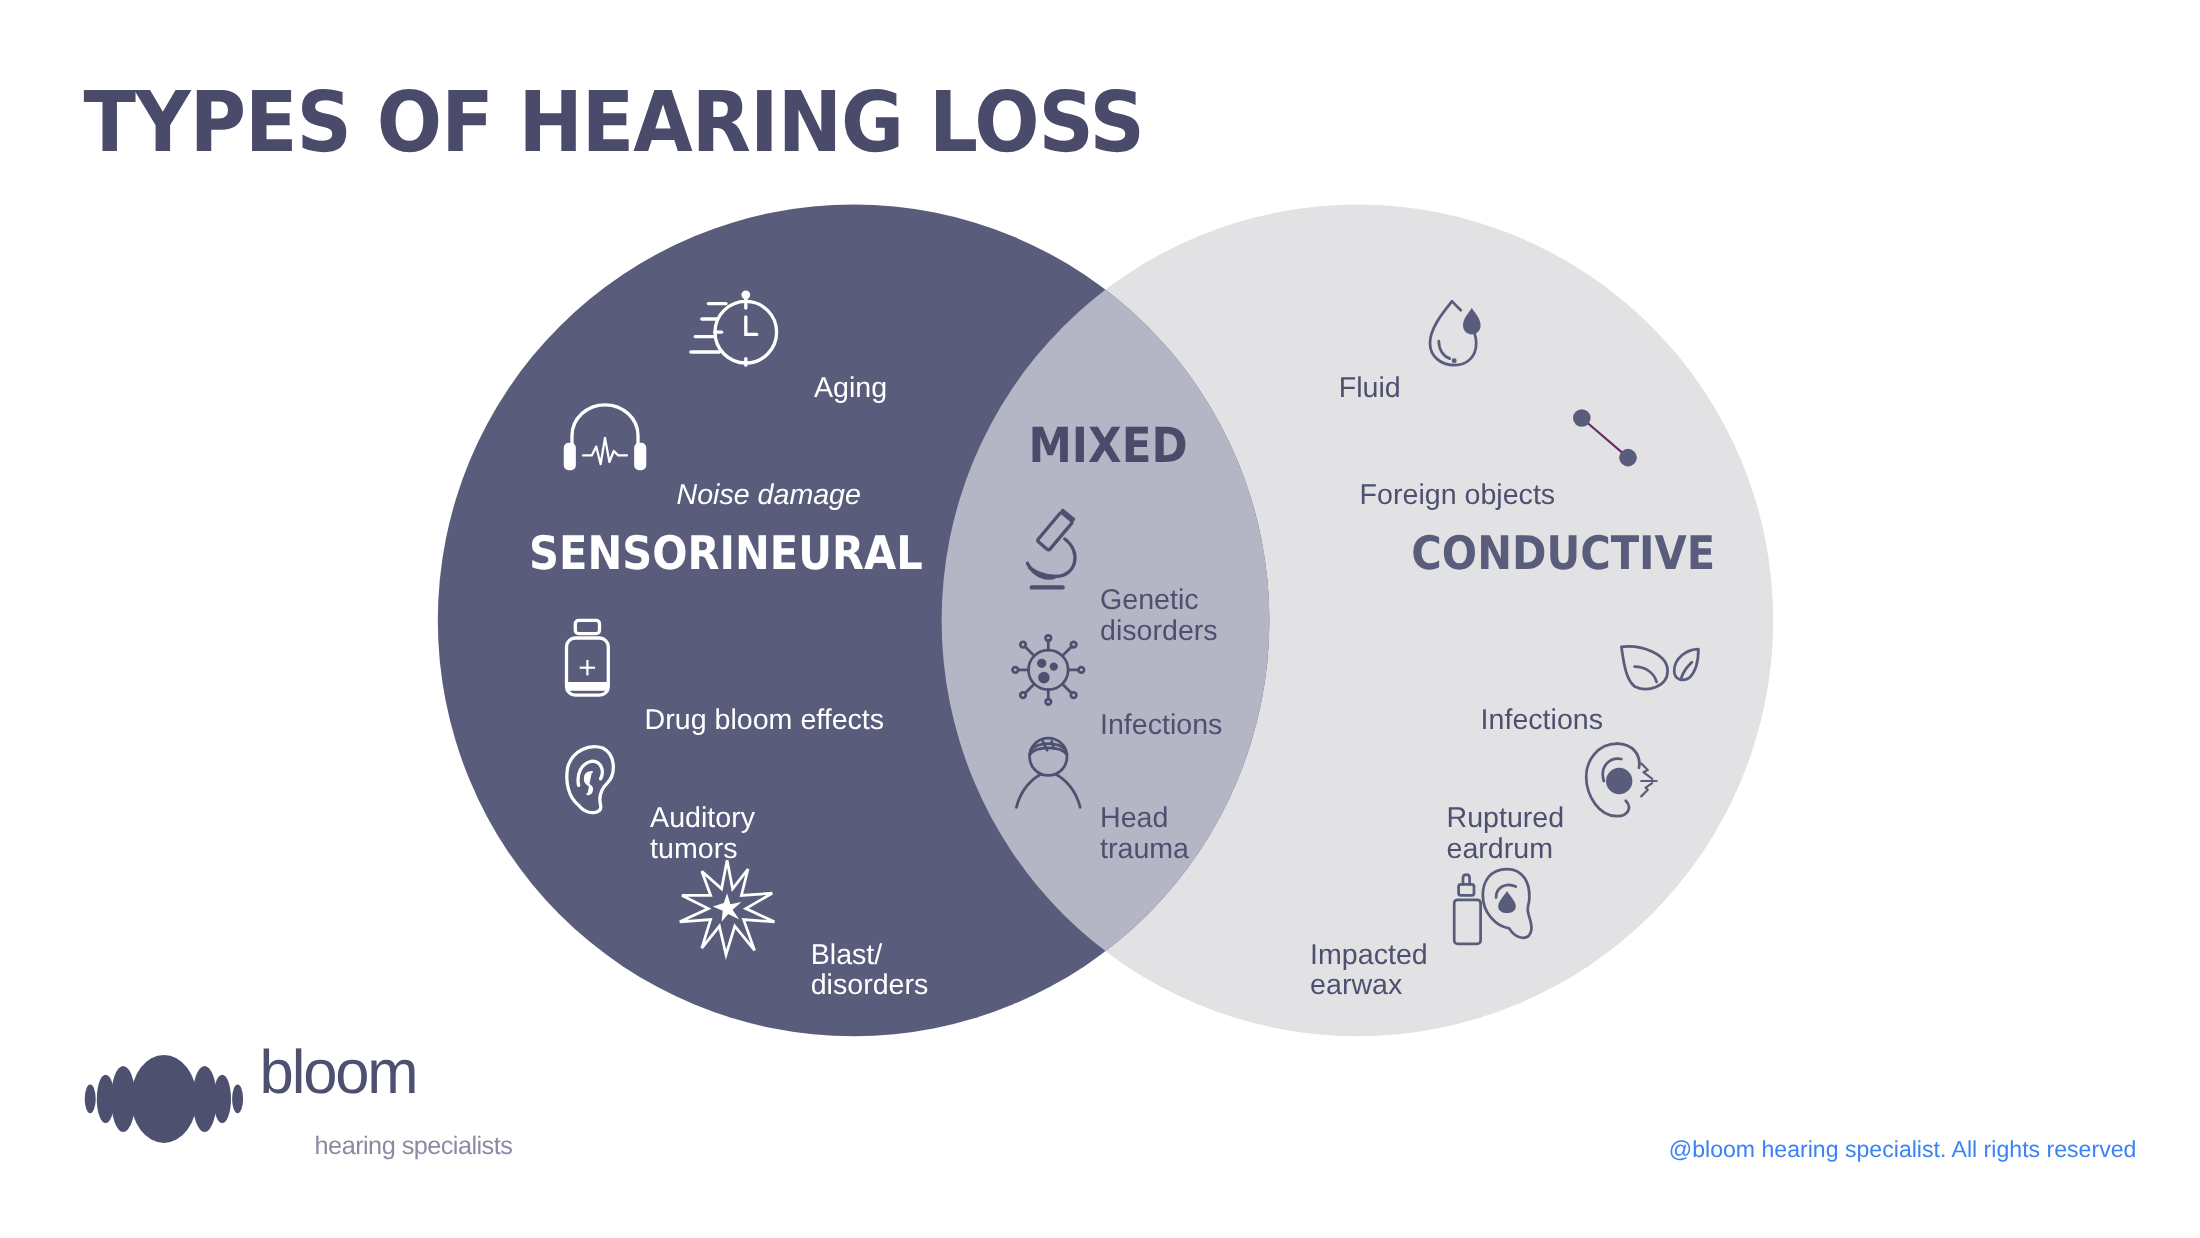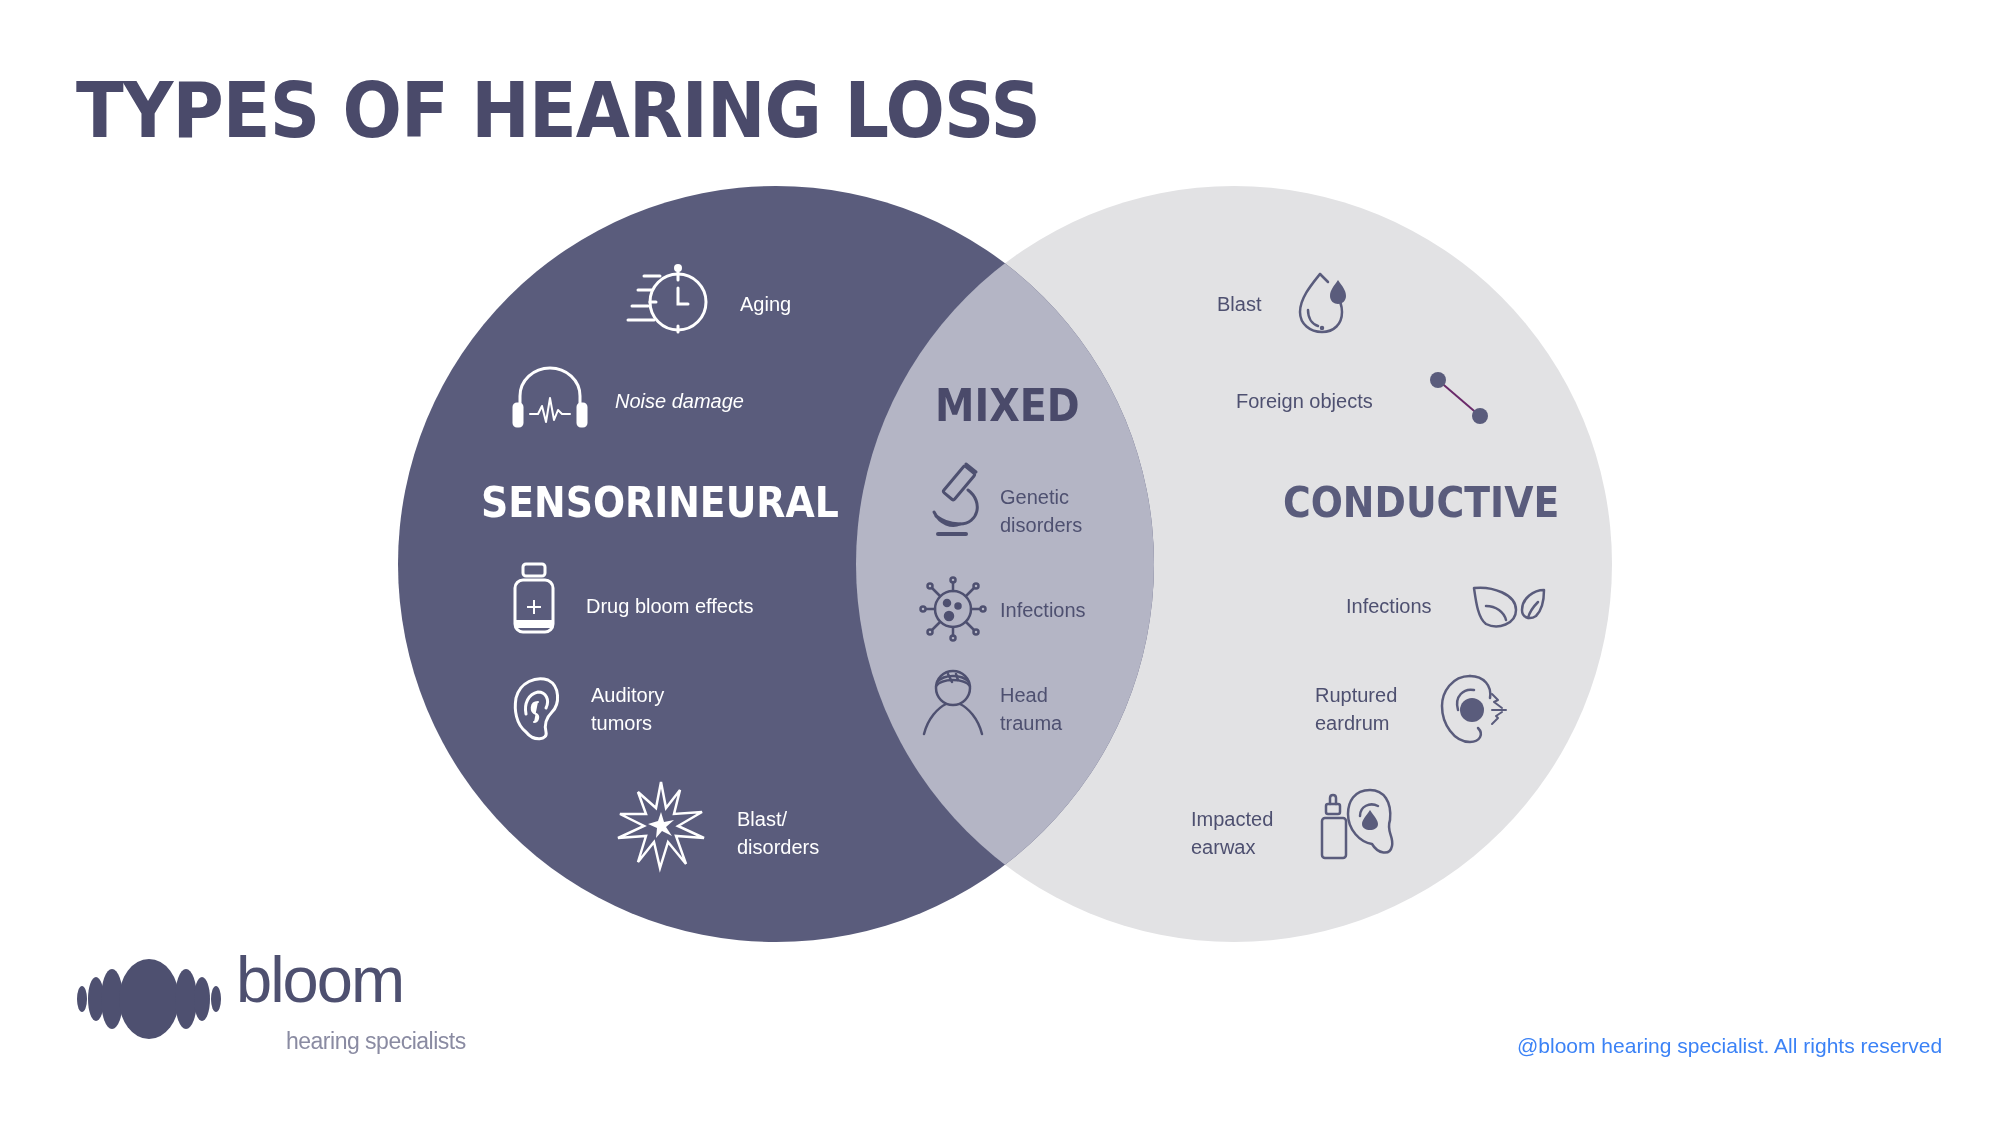--- a/index.html
+++ b/index.html
@@ -7,29 +7,29 @@
          font-family:"Liberation Sans", "DejaVu Sans", sans-serif; }
   .abs { position:absolute; }
   .title { left:76px; top:66px; font-size:76px; font-weight:900; color:#4a4a6a; letter-spacing:-1px;
            transform:scaleX(0.92); transform-origin:left top; white-space:nowrap;
            font-family:"DejaVu Sans", sans-serif; font-weight:bold; }
   .circle { position:absolute; width:756px; height:756px; border-radius:50%; }
   .circle-left { left:398px; top:186px; background:#5a5c7c; }
   .circle-right { left:856px; top:186px; background:#e2e2e4; }
   .overlap-clip { position:absolute; left:398px; top:186px; width:756px; height:756px; border-radius:50%; overflow:hidden; }
   .overlap-inner { position:absolute; left:458px; top:0; width:756px; height:756px; border-radius:50%; background:#b4b5c5; }
-  .label { position:absolute; font-size:20px; line-height:28px; white-space:nowrap; }
+  .label { position:absolute; font-size:26px; line-height:28px; white-space:nowrap;margin-top:48px; }
   .label.light { color:#ffffff; }
   .label.dark { color:#4e5070; }
   .heading { position:absolute; font-family:"DejaVu Sans", sans-serif; font-weight:bold; white-space:nowrap;
              font-size:42px; letter-spacing:0px; transform:scaleX(0.9); transform-origin:left top; }
   .icon { position:absolute; }
   .icon svg { width:100%; height:100%; display:block; overflow:visible; }
   .logo-mark { left:76px; top:958px; width:146px; height:82px; }
-  .logo-word { left:236px; top:942px; font-size:65px; color:#4e5070; letter-spacing:-2px; }
+  .logo-word { left:236px; top:942px; font-size:56px; color:#4e5070; letter-spacing:-2px; }
   .logo-sub { left:286px; top:1028px; font-size:23px; color:#8a8ba2; letter-spacing:-0.5px; }
   .copyright { left:1517px; top:1034px; font-size:21px; color:#3b82f6; }
 </style>
 </head>
 <body>
 
 <div class="abs title">TYPES OF HEARING LOSS</div>
 
 <div class="circle circle-right"></div>
 <div class="circle circle-left"></div>
@@ -152,21 +152,21 @@
     <path d="M60 66 C56 50 46 40 38 36"></path>
   </svg>
 </div>
 <div class="label dark" style="left:1000px; top:681px;">
   <div>Head</div>
   <div>trauma</div>
 </div>
 
 <div class="heading" style="left:1283px; top:478px; color:#5a5c7c;">CONDUCTIVE</div>
 
-<div class="label dark" style="left:1217px; top:290px;">Blast</div>
+<div class="label dark" style="left:1217px; top:290px;">Fluid</div>
 <div class="icon" style="left:1298px; top:270px; width:52px; height:64px;">
   <svg viewBox="0 0 52 64" fill="none" stroke="#5a5c7c" stroke-width="2.5" stroke-linecap="round">
     <path d="M22 4 C14 14 2 28 2 42 C2 54 12 62 24 62 C36 62 44 54 44 42 C44 36 42 30 38 24"></path>
     <path d="M22 4 L30 12"></path>
     <path d="M10 40 C10 48 14 54 20 56"></path>
     <circle cx="24" cy="58" r="1" fill="#5a5c7c"></circle>
     <path d="M40 10 C36 16 32 20 32 26 C32 31 36 34 40 34 C44 34 48 31 48 26 C48 20 44 16 40 10 Z" fill="#5a5c7c" stroke="none"></path>
   </svg>
 </div>
 

